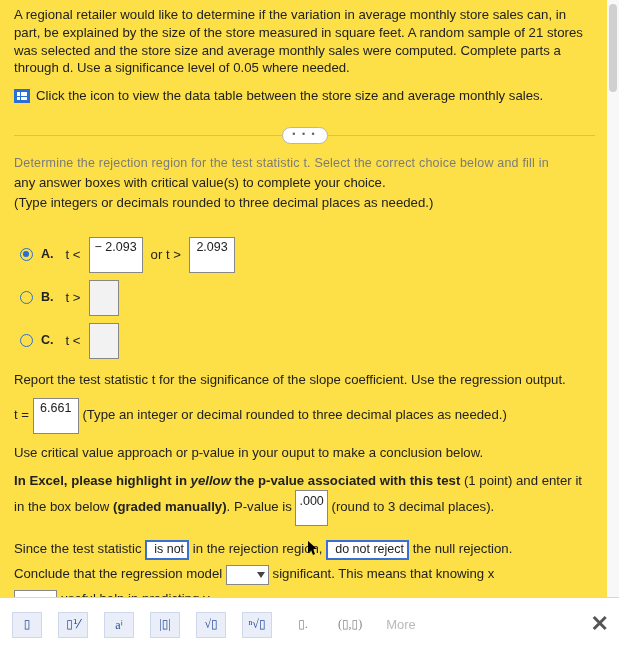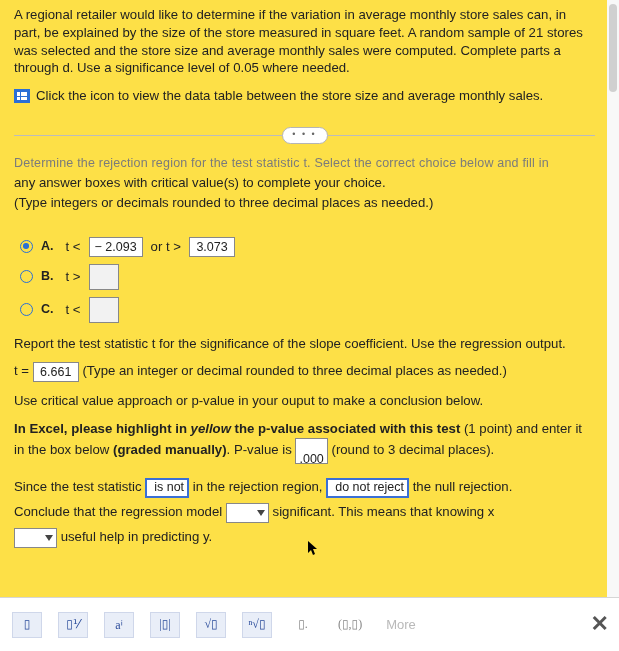--- a/index.html
+++ b/index.html
@@ -77,25 +77,25 @@
   .radio {
     width:13px; height:13px; border:1.5px solid #2a6fd6; border-radius:50%;
     display:inline-block; position:relative; flex:0 0 auto;
   }
   .radio.selected::after {
     content:""; position:absolute; left:2.2px; top:2.2px;
     width:5.6px; height:5.6px; background:#2a6fd6; border-radius:50%;
   }
   .choice-label { font-weight:bold; margin-right:4px; font-size:12.5px; }
   .inline-box {
-    display:inline-block; min-width:46px; height:20px;
+    display:inline-block; min-width:46px; height:36px;
     border:1px solid #888; padding:1px 5px; font-size:12.5px;
     text-align:center; vertical-align:middle; background:#fff;
   }
-  .inline-box.tight { min-width:28px; padding:12px 3px; }
+  .inline-box.tight { min-width:28px; padding:2px 3px; }
   .inline-box.empty { background:#f2f2f2; min-width:30px; }
   .para { margin:10px 0; }
   .bold { font-weight:600; }
   .ital { font-style:italic; }
   .drop {
     display:inline-flex; align-items:center;
     border:1px solid #888; height:20px; padding:0 3px 0 5px;
     font-size:12.5px; background:#fff; vertical-align:middle;
   }
   .drop.hl { border:2px solid #3a6fd6;padding-left:7px; }
@@ -149,21 +149,21 @@
   <div class="sub1">any answer boxes with critical value(s) to complete your choice.</div>
   <div class="sub2">(Type integers or decimals rounded to three decimal places as needed.)</div>
 
   <div class="choices">
     <div class="choice-row">
       <span class="radio selected"></span>
       <span class="choice-label">A.</span>
       <span>t &lt;</span>
       <span class="inline-box">− 2.093</span>
       <span>or t &gt;</span>
-      <span class="inline-box">3.073</span>
+      <span class="inline-box">2.093</span>
     </div>
     <div class="choice-row">
       <span class="radio"></span>
       <span class="choice-label">B.</span>
       <span>t &gt;</span>
       <span class="inline-box empty tight"></span>
     </div>
     <div class="choice-row">
       <span class="radio"></span>
       <span class="choice-label">C.</span>

